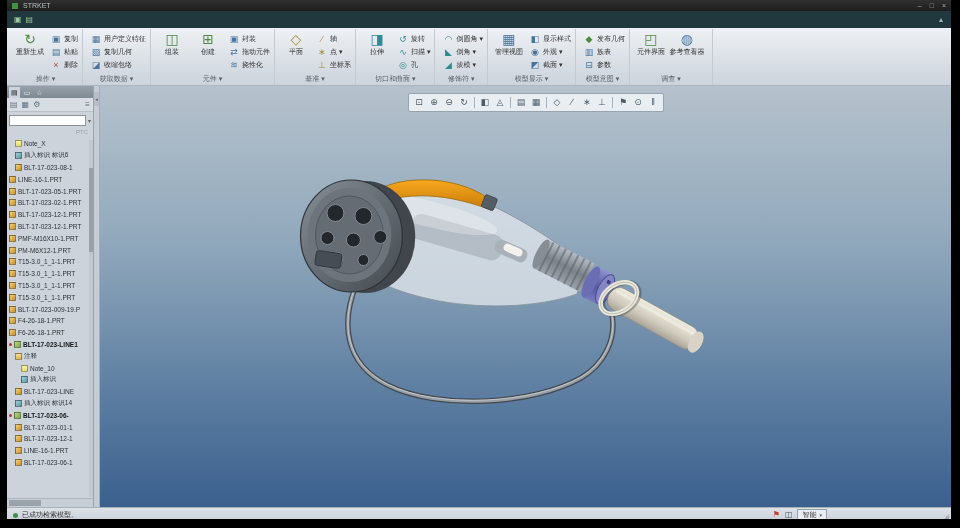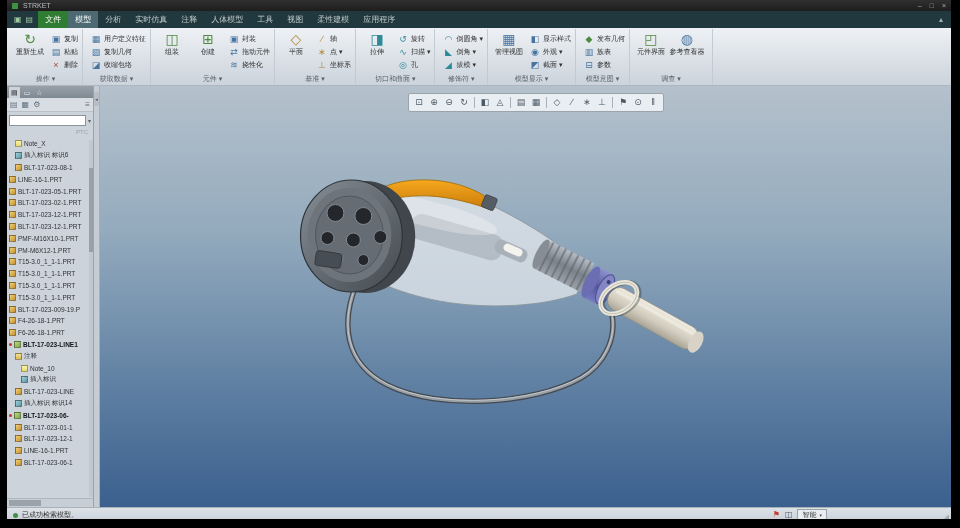--- a/index.html
+++ b/index.html
@@ -121,33 +121,20 @@
           <span class="wc">×</span>
         </div>
     </div>
 
     <div class="menubar">
       <div class="qa">
 
       <span class="qaicon">▣</span>
           <span class="qaicon">▤</span>
         </div>
-      <div class="tabs">
-
-      <span class="tab file">文件</span>
-          <span class="tab active">模型</span>
-          <span class="tab">分析</span>
-          <span class="tab">实时仿真</span>
-          <span class="tab">注释</span>
-          <span class="tab">人体模型</span>
-          <span class="tab">工具</span>
-          <span class="tab">视图</span>
-          <span class="tab">柔性建模</span>
-          <span class="tab">应用程序</span>
-        </div>
       <div class="mbright">
 
       <span class="mbicon">▴</span>
         </div>
     </div>
 
     <div class="ribbon">
       <div class="rgroups">
 
       <div class="rgroup">

